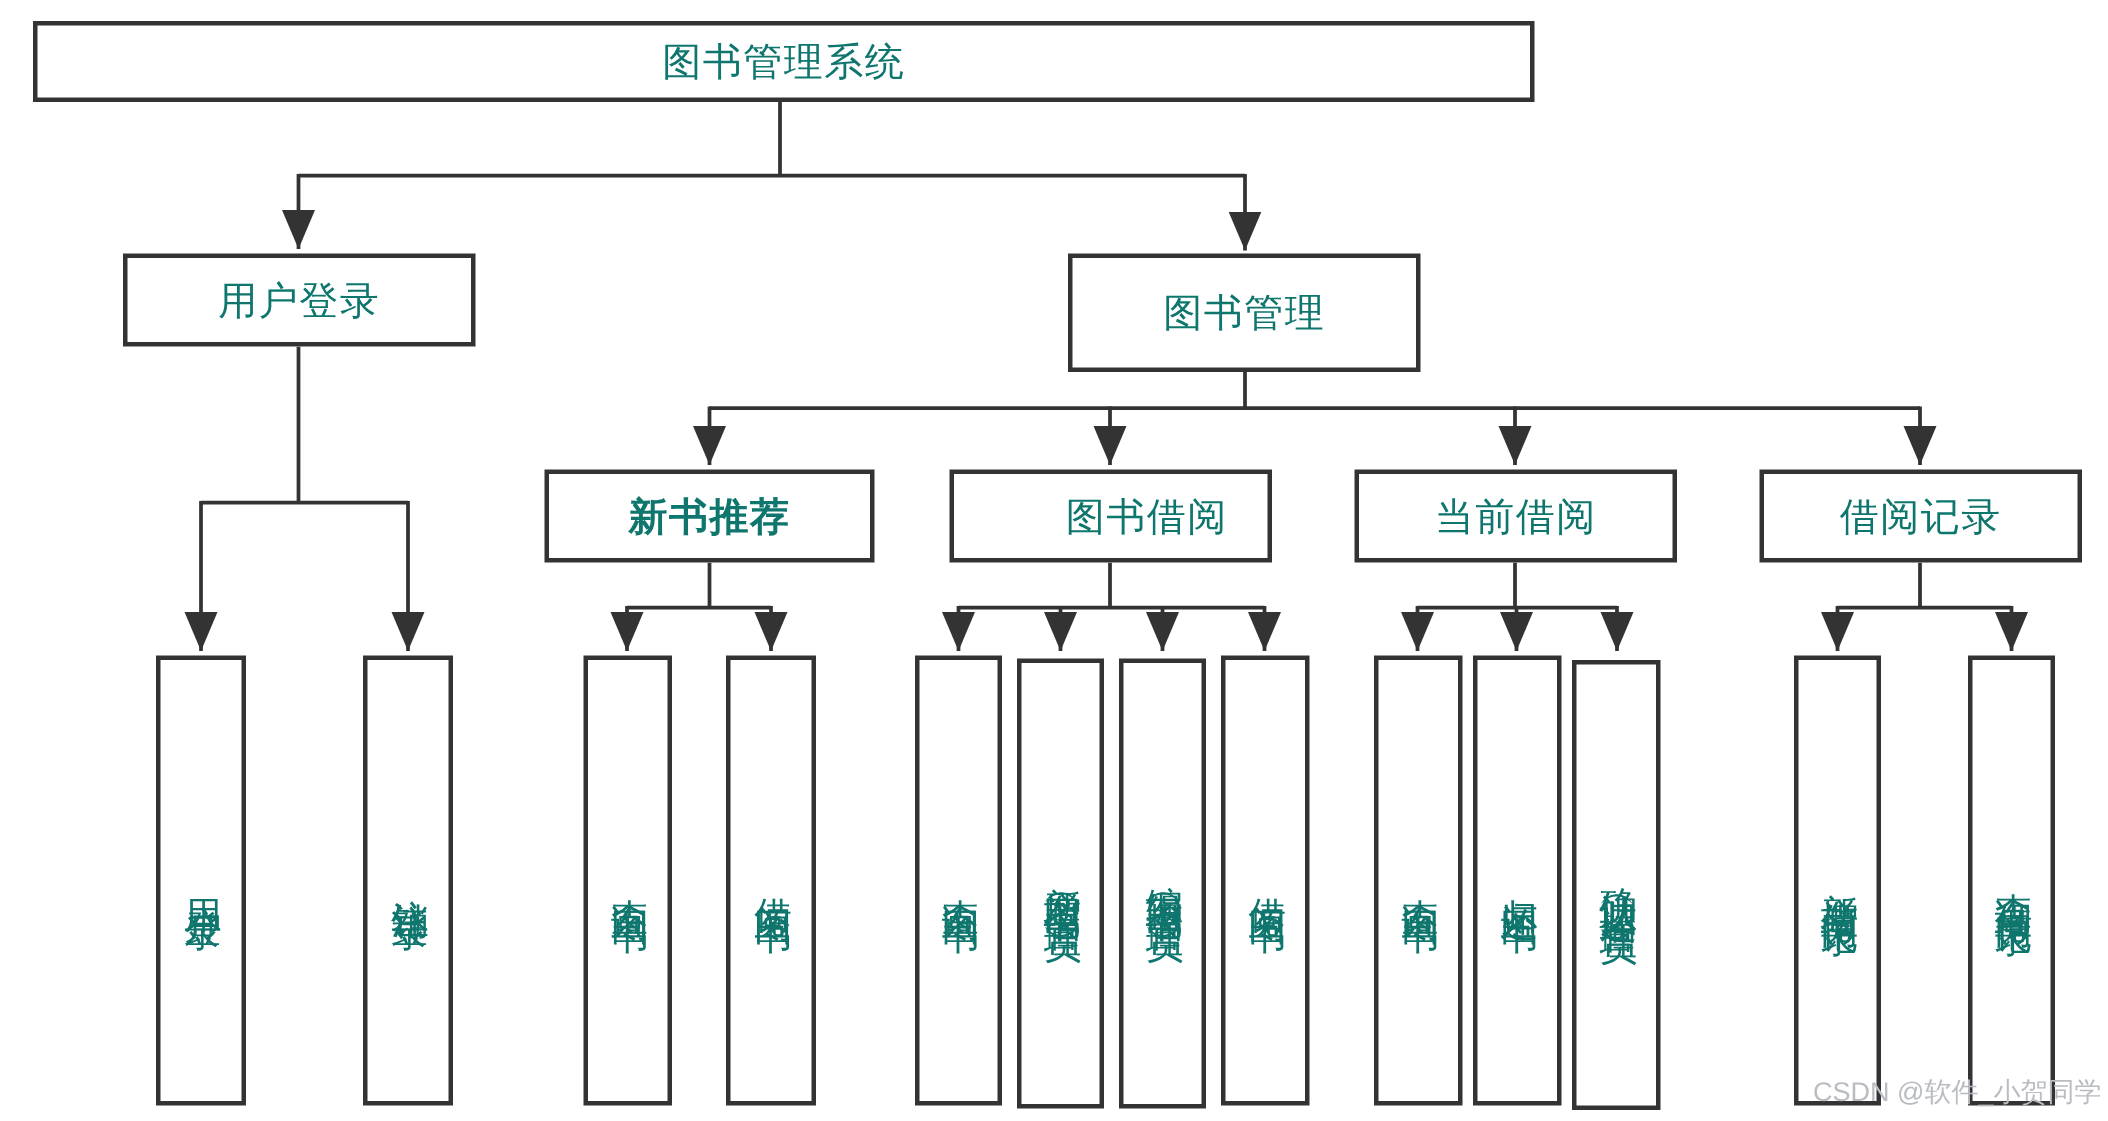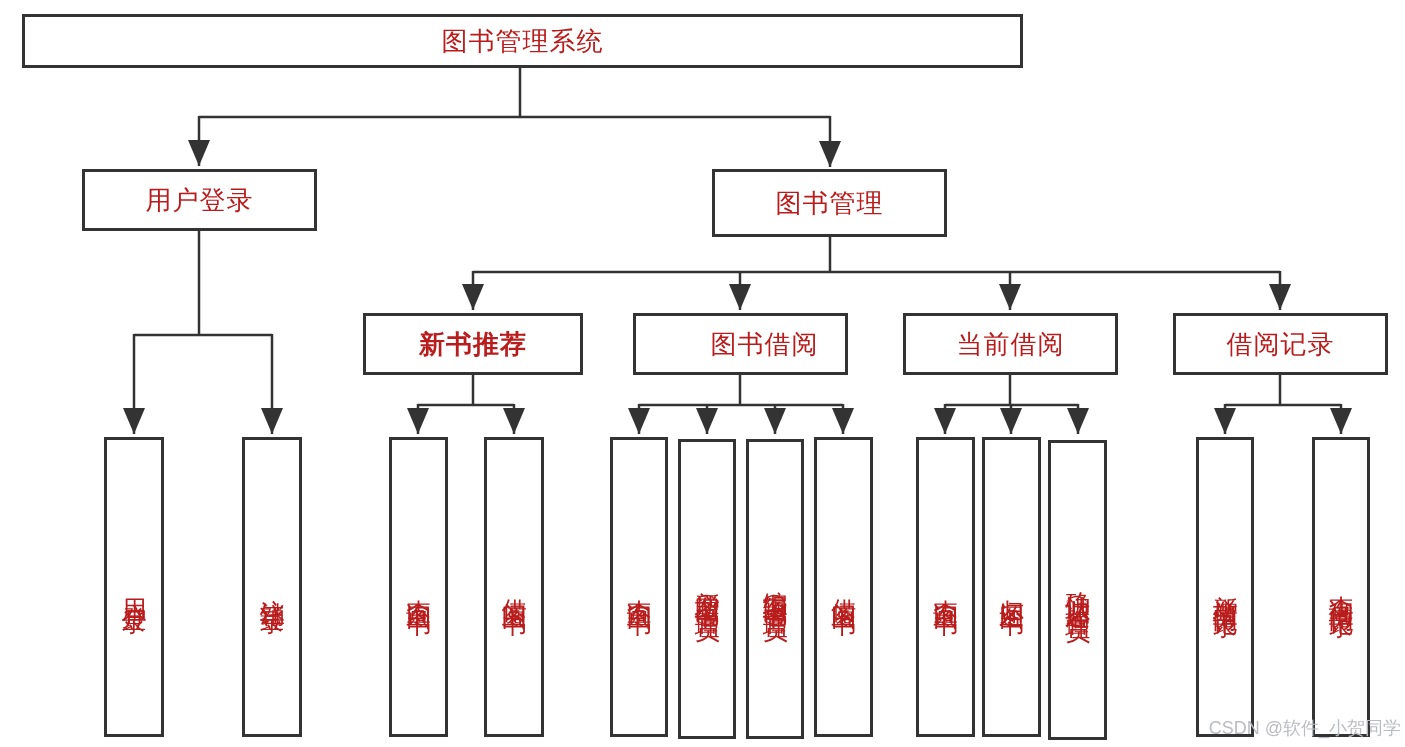--- a/index.html
+++ b/index.html
@@ -19,21 +19,21 @@
     position: absolute;
     left: 0;
     top: 0;
     z-index: 1;
   }
   .node {
     position: absolute;
     box-sizing: border-box;
     border: 3px solid #333333;
     background: #ffffff;
-    color: #b91c1c;
+    color: #0f766e;
     display: flex;
     align-items: center;
     justify-content: center;
     z-index: 2;
     font-size: 26px;
     letter-spacing: 1px;
     text-align: center;
     white-space: nowrap;
   }
   .node.vert span {
@@ -109,21 +109,21 @@
     </g>
   </svg>
 
   <div class="node" style="left:22px; top:14px; width:1001px; height:54px;">
     <span>图书管理系统</span>
   </div>
 
   <div class="node" style="left:82px; top:169px; width:235px; height:62px;">
     <span>用户登录</span>
   </div>
-  <div class="node" style="left:712px; top:169px; width:235px; height:68px;">
+  <div class="node" style="left:712px; top:169px; width:235px; height:79px;">
     <span>图书管理</span>
   </div>
 
   <div class="node" style="left:363px; top:313px; width:220px; height:62px;font-weight:bold;">
     <span>新书推荐</span>
   </div>
   <div class="node" style="left:633px; top:313px; width:215px; height:62px;padding-left:48px;">
     <span>图书借阅</span>
   </div>
   <div class="node" style="left:903px; top:313px; width:215px; height:62px;">

